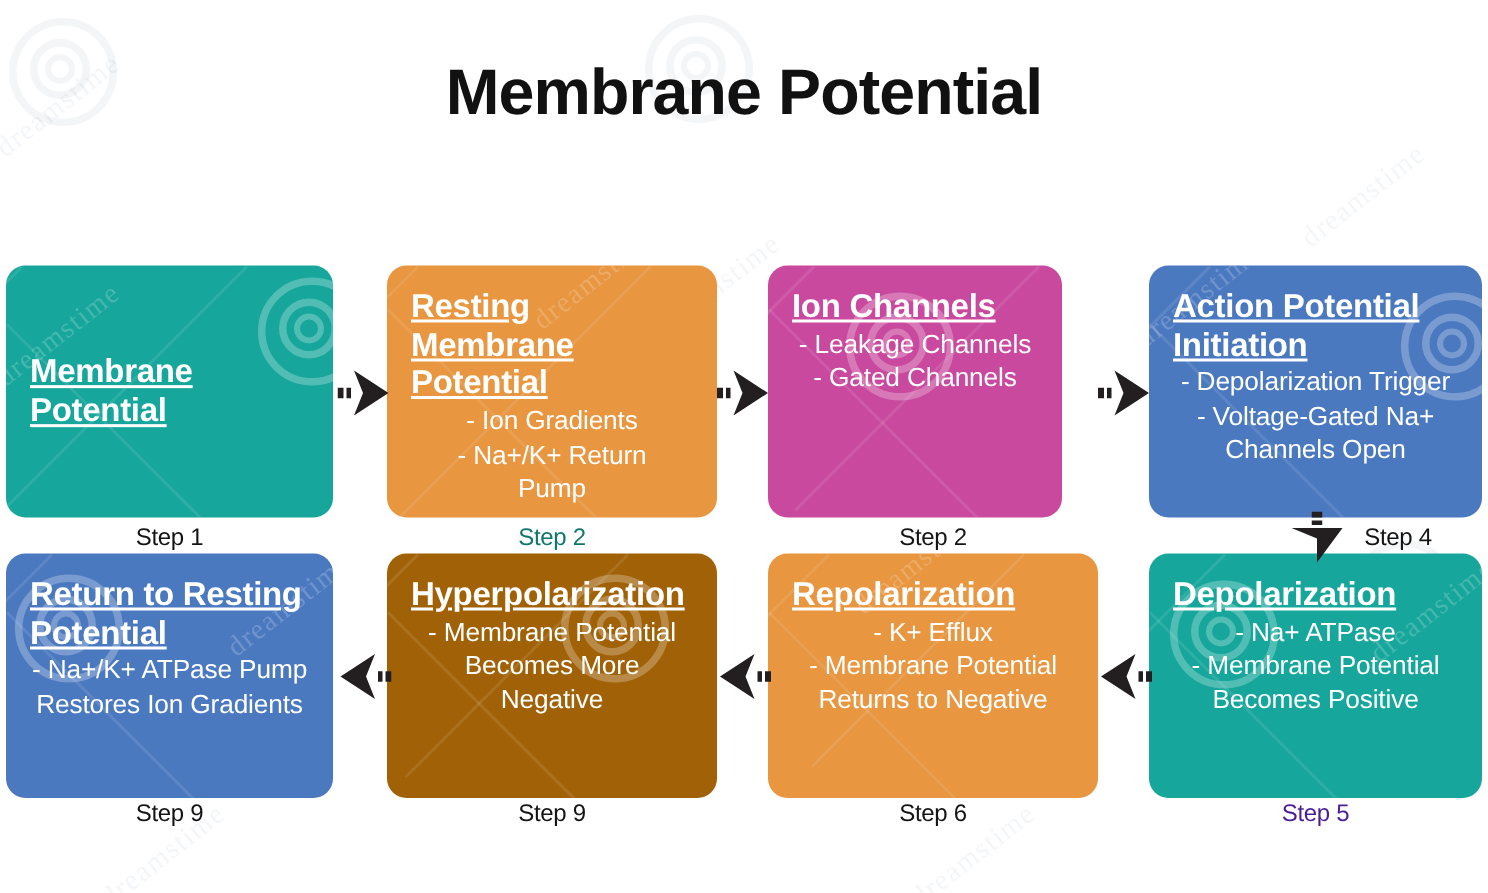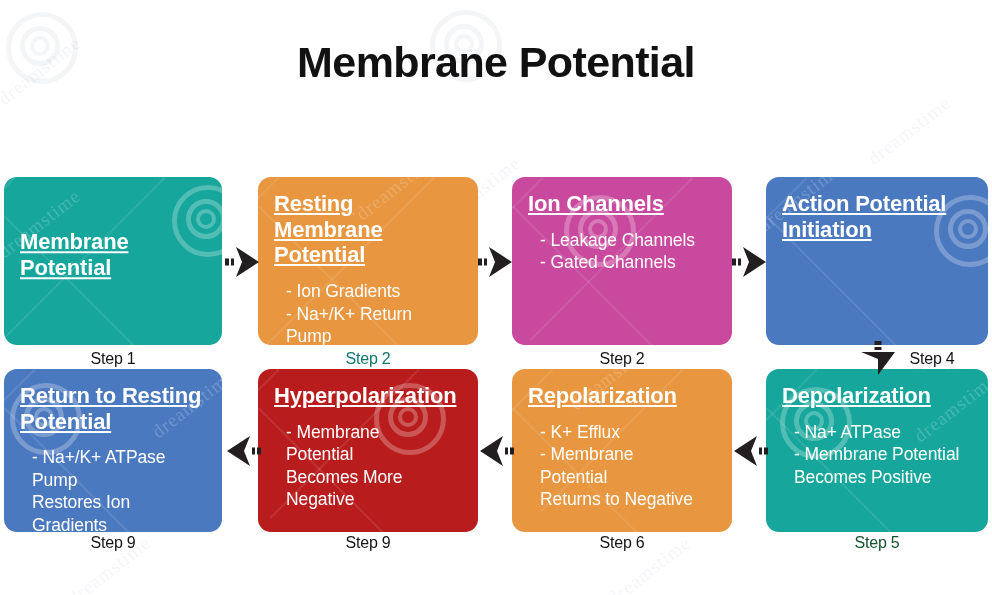--- a/index.html
+++ b/index.html
@@ -111,23 +111,24 @@
   }
   .card-title {
     font-size: 22px;
     font-weight: bold;
     line-height: 1.17;
     margin: 0 0 1px 0;
     letter-spacing: -0.2px;
     text-decoration: underline;
   }
   .bullets {
-    margin: 12px;
+    margin: 0;
     padding: 0;
     list-style: none;
+    text-align: center;
   }
   .bullets li {
     font-size: 17.5px;
     line-height: 1.28;
     letter-spacing: -0.1px;
     white-space: pre-line;
   }
 
   
   .step-label {
@@ -204,21 +205,21 @@
 <div class="step-label" style="left: 258px; top: 350px; width: 220px; color: #0f766e;">Step 2</div>
 
 <div class="arrow" style="left:478px; top:245px;">
   <svg width="36" height="34" viewBox="0 0 36 34">
     <rect x="0" y="13.5" width="4" height="7" fill="#231F20"></rect>
     <rect x="6" y="13.5" width="3" height="7" fill="#231F20"></rect>
     <path d="M11 2 L34 17 L11 32 L17 17 Z" fill="#231F20"></path>
   </svg>
 </div>
 
-<div class="card" id="card-3" style="left: 512px; top: 177px; width: 220px; height: 168px; background-color: rgb(201, 73, 158);">
+<div class="card" id="card-3" style="left: 512px; top: 177px; width: 196px; height: 168px; background-color: rgb(201, 73, 158);">
   <div class="watermark-layer">
     <div class="wm-spiral" style="left:52px; top:18px;"></div>
     <div class="wm-diag" style="left:0px; top:30px; height:230px; transform:rotate(-45deg);"></div>
     <div class="wm-diag" style="left:30px; top:0px; height:250px; transform:rotate(45deg);"></div>
     <div class="wm-diag" style="left:180px; top:0px; height:230px; transform:rotate(45deg);"></div>
   </div>
   <div class="card-inner">
     <div class="card-title">Ion Channels</div>
     <ul class="bullets">
       <li>- Leakage Channels</li>
@@ -238,20 +239,25 @@
 
 <div class="card" id="card-4" style="left: 766px; top: 177px; width: 222px; height: 168px; background-color: rgb(75, 121, 192);">
   <div class="watermark-layer">
     <div class="wm-spiral" style="left:168px; top:18px;"></div>
     <div class="wm-text" style="left:-16px; top:10px;">dreamstime</div>
     <div class="wm-diag" style="left:0px; top:40px; height:220px; transform:rotate(-45deg);"></div>
     <div class="wm-diag" style="left:40px; top:0px; height:250px; transform:rotate(45deg);"></div>
   </div>
   <div class="card-inner">
     <div class="card-title">Action Potential Initiation</div>
+    <ul class="bullets">
+      <li>- Depolarization Trigger</li>
+      <li>- Voltage-Gated Na+
+  Channels Open</li>
+    </ul>
   </div>
 </div>
 <div class="step-label" style="left: 876px; top: 350px; width: 112px; color: rgb(20, 20, 20);">Step 4</div>
 
 <div class="arrow" style="left:858px; top:341px;">
   <svg width="40" height="36" viewBox="0 0 40 36">
     <rect x="16.5" y="0" width="7" height="4" fill="#231F20"></rect>
     <rect x="16.5" y="6" width="7" height="3" fill="#231F20"></rect>
     <path d="M3 11 L37 11 L20 34 L20 18 Z" fill="#231F20"></path>
   </svg>
@@ -266,21 +272,21 @@
   </div>
   <div class="card-inner">
     <div class="card-title">Depolarization</div>
     <ul class="bullets">
       <li>- Na+ ATPase</li>
       <li>- Membrane Potential
   Becomes Positive</li>
     </ul>
   </div>
 </div>
-<div class="step-label" style="left: 766px; top: 534px; width: 222px; color: #14532d;">Step 5</div>
+<div class="step-label" style="left: 766px; top: 534px; width: 222px; color: #4c1d95;">Step 5</div>
 
 <div class="arrow" style="left:732px; top:434px;">
   <svg width="36" height="34" viewBox="0 0 36 34">
     <path d="M25 2 L2 17 L25 32 L19 17 Z" fill="#231F20"></path>
     <rect x="27" y="13.5" width="3" height="7" fill="#231F20"></rect>
     <rect x="32" y="13.5" width="4" height="7" fill="#231F20"></rect>
   </svg>
 </div>
 
 <div class="card" id="card-6" style="left: 512px; top: 369px; width: 220px; height: 163px; background-color: rgb(232, 150, 63);">
@@ -302,21 +308,21 @@
 <div class="step-label" style="left: 512px; top: 534px; width: 220px; color: rgb(20, 20, 20);">Step 6</div>
 
 <div class="arrow" style="left:478px; top:434px;">
   <svg width="36" height="34" viewBox="0 0 36 34">
     <path d="M25 2 L2 17 L25 32 L19 17 Z" fill="#231F20"></path>
     <rect x="27" y="13.5" width="3" height="7" fill="#231F20"></rect>
     <rect x="32" y="13.5" width="4" height="7" fill="#231F20"></rect>
   </svg>
 </div>
 
-<div class="card" id="card-7" style="left: 258px; top: 369px; width: 220px; height: 163px; background-color: #b91c1c;">
+<div class="card" id="card-7" style="left: 258px; top: 369px; width: 220px; height: 163px; background-color: #a16207;">
   <div class="watermark-layer">
     <div class="wm-spiral" style="left:116px; top:14px;"></div>
     <div class="wm-diag" style="left:0px; top:40px; height:200px; transform:rotate(-45deg);"></div>
     <div class="wm-diag" style="left:20px; top:0px; height:230px; transform:rotate(45deg);"></div>
     <div class="wm-diag" style="left:160px; top:0px; height:210px; transform:rotate(45deg);"></div>
   </div>
   <div class="card-inner">
     <div class="card-title">Hyperpolarization</div>
     <ul class="bullets">
       <li>- Membrane Potential

